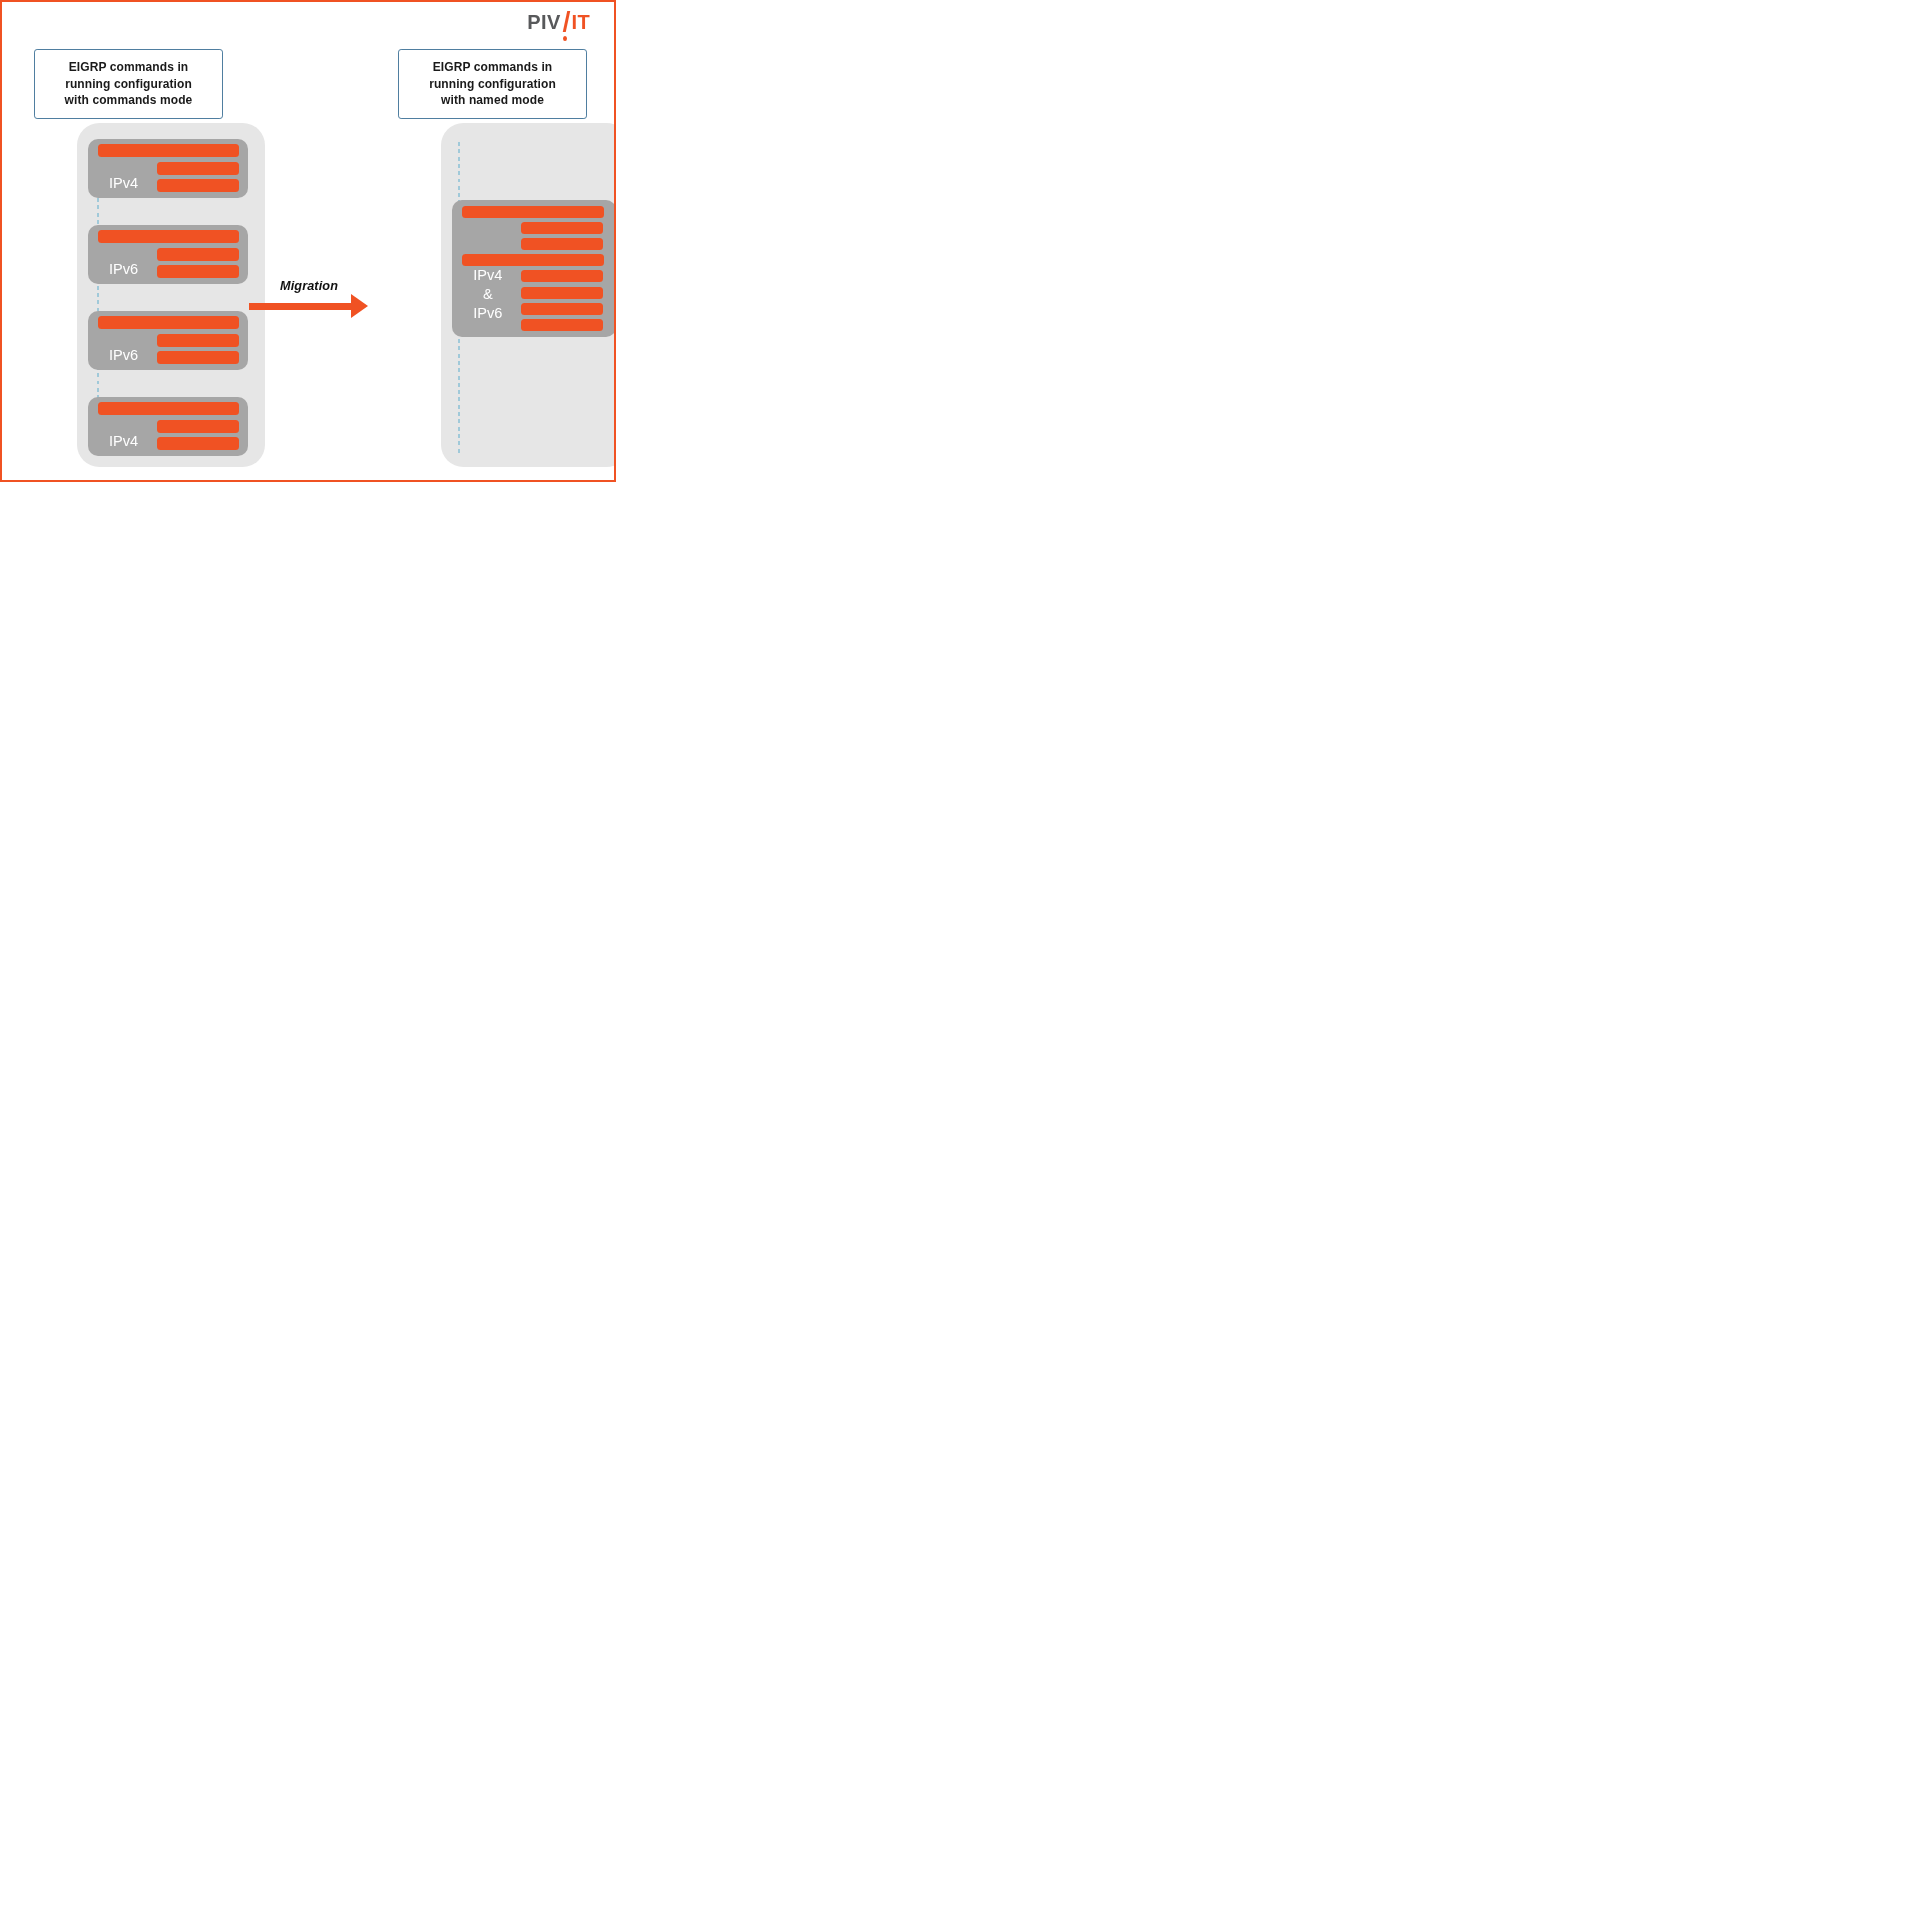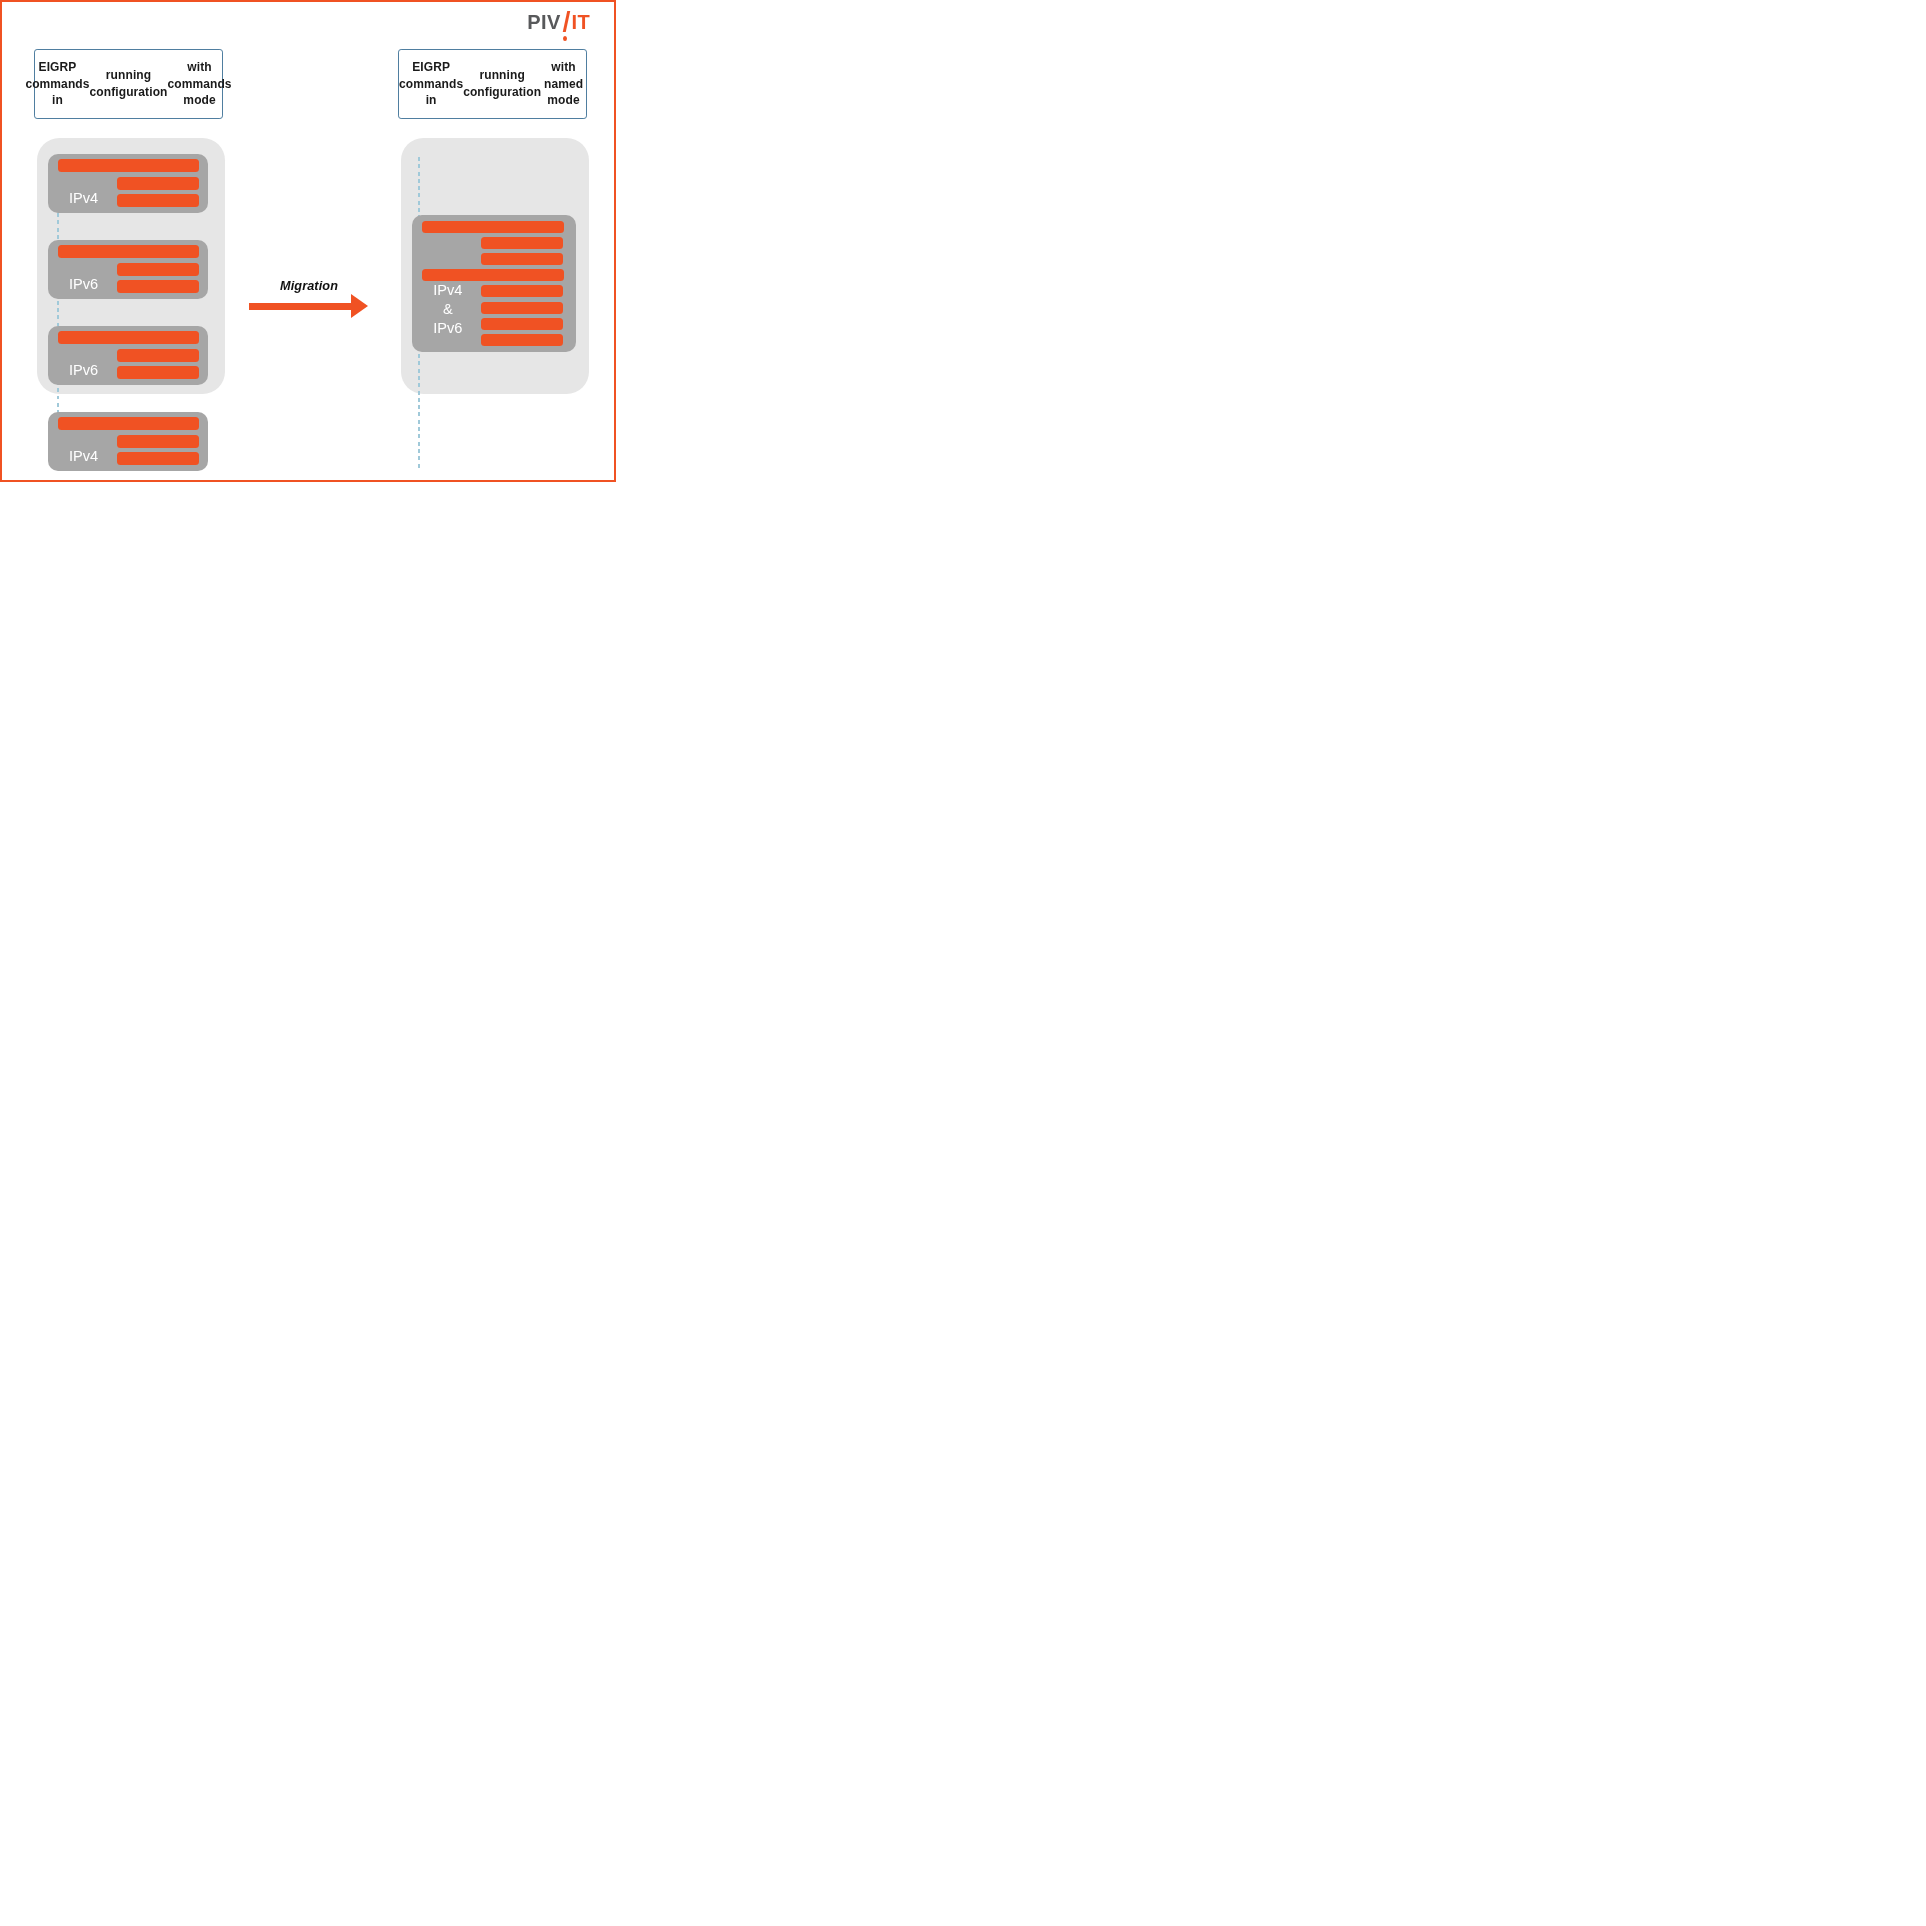--- a/index.html
+++ b/index.html
@@ -23,28 +23,28 @@
   .logo .lg-gray{color:var(--logo-gray);}
   .logo .lg-orange{color:var(--orange);}
   .logo-excl{position:relative;width:10px;height:29px;margin:0 0.4px;}
   .logo-slash{position:absolute;top:-0.8px;left:3.9px;width:3.1px;height:21px;
               background:var(--orange);transform:skewX(-12deg);}
   .logo-dot{position:absolute;top:24px;left:2.3px;width:3.9px;height:5px;border-radius:50%;
             background:var(--orange);}
   
   .title-box{position:absolute;top:47px;width:189px;height:70px;box-sizing:border-box;
     background:#fff;border:1.5px solid var(--title-blue);border-radius:3.1px;
-    display:flex;flex-direction:row;justify-content:center;align-items:center;
+    display:flex;flex-direction:column;justify-content:center;align-items:center;
     text-align:center;color:var(--text-dark);font-size:12px;line-height:16.6px;
     font-weight:600;letter-spacing:0.1px;}
   .title-box.tb-left{left:32px;}
   .title-box.tb-right{left:396px;}
   
-  .panel{position:absolute;top:136px;width:188px;height:256px;
-         background:var(--panel-gray);border-radius:22.3px;}
+  .panel{position:absolute;top:121px;width:188px;height:344px;
+         background:var(--panel-gray);border-radius:22.3px;margin-left:40px;}
   .panel.p-left{left:35px;}
   .panel.p-right{left:399px;}
   
   .dash{position:absolute;width:2.3px;z-index:1;
     background:repeating-linear-gradient(to bottom,var(--dash-blue) 0 3.9px,transparent 3.9px 7.3px);}
   .p-left .dash{left:19.6px;top:75px;height:200px;}
   .p-right .dash{left:17px;top:18.5px;height:312px;}
   
   .gblock{position:absolute;left:11.2px;width:160px;height:59px;
           background:var(--block-gray);border-radius:10px;z-index:2;}

